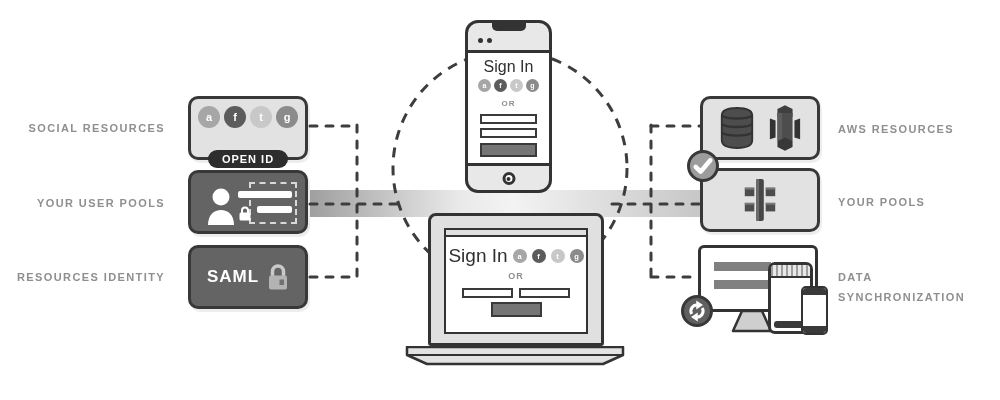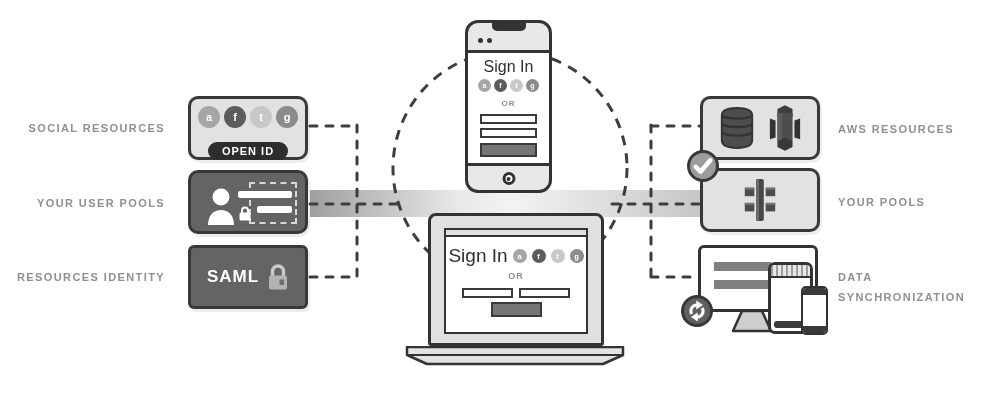--- a/index.html
+++ b/index.html
@@ -105,40 +105,40 @@
   <div class="lbl left" style="top:197px;">YOUR USER POOLS</div>
   <div class="lbl left" style="top:271px;">RESOURCES IDENTITY</div>
 
   <div class="box light" style="left:188px;top:96px;">
     <div class="prov-row" style="margin-top:7px;">
       <span class="pc big p0">a</span>
       <span class="pc big p1">f</span>
       <span class="pc big p2">t</span>
       <span class="pc big p3">g</span>
     </div>
-    <div style="text-align:center;margin-top:13px;text-decoration:underline;">
+    <div style="text-align:center;margin-top:21px;text-decoration:underline;">
       <span class="pill">OPEN ID</span>
     </div>
   </div>
 
   <div class="box dark" style="left:188px;top:170px;">
     <div class="dashed-rect"></div>
     <svg width="30" height="37" style="position:absolute;left:16px;top:15px;">
       <circle cx="14" cy="9" r="8.5" fill="#fff"></circle>
       <path d="M1,37 C1,27 7,22 14,22 C21,22 27,27 27,37 Z" fill="#fff"></path>
     </svg>
     <svg width="14" height="16" style="position:absolute;left:47px;top:32px;">
       <path d="M4,8 V5.5 A3,3 0 0 1 10,5.5 V8" stroke="#fff" stroke-width="2" fill="none"></path>
       <rect x="1.5" y="7.5" width="11" height="8" rx="1.5" fill="#fff"></rect>
     </svg>
     <div class="wbar" style="left:47px;top:18px;width:54px;"></div>
     <div class="wbar" style="left:66px;top:33px;width:35px;"></div>
   </div>
 
-  <div class="box dark" style="left:188px;top:245px;border-radius:6px;">
+  <div class="box dark" style="left:188px;top:245px;">
     <div class="saml-row">
       <span class="saml-txt">SAML</span>
       <svg width="22" height="28">
         <path d="M5.5,13 V8.5 A5.5,5.5 0 0 1 16.5,8.5 V13" stroke="#c9c9c9" stroke-width="3.5" fill="none"></path>
         <rect x="2" y="12.5" width="18" height="14" rx="2" fill="#b3b3b3"></rect>
         <rect x="12.5" y="16.5" width="4.5" height="5.5" fill="#707070"></rect>
       </svg>
     </div>
   </div>
 

